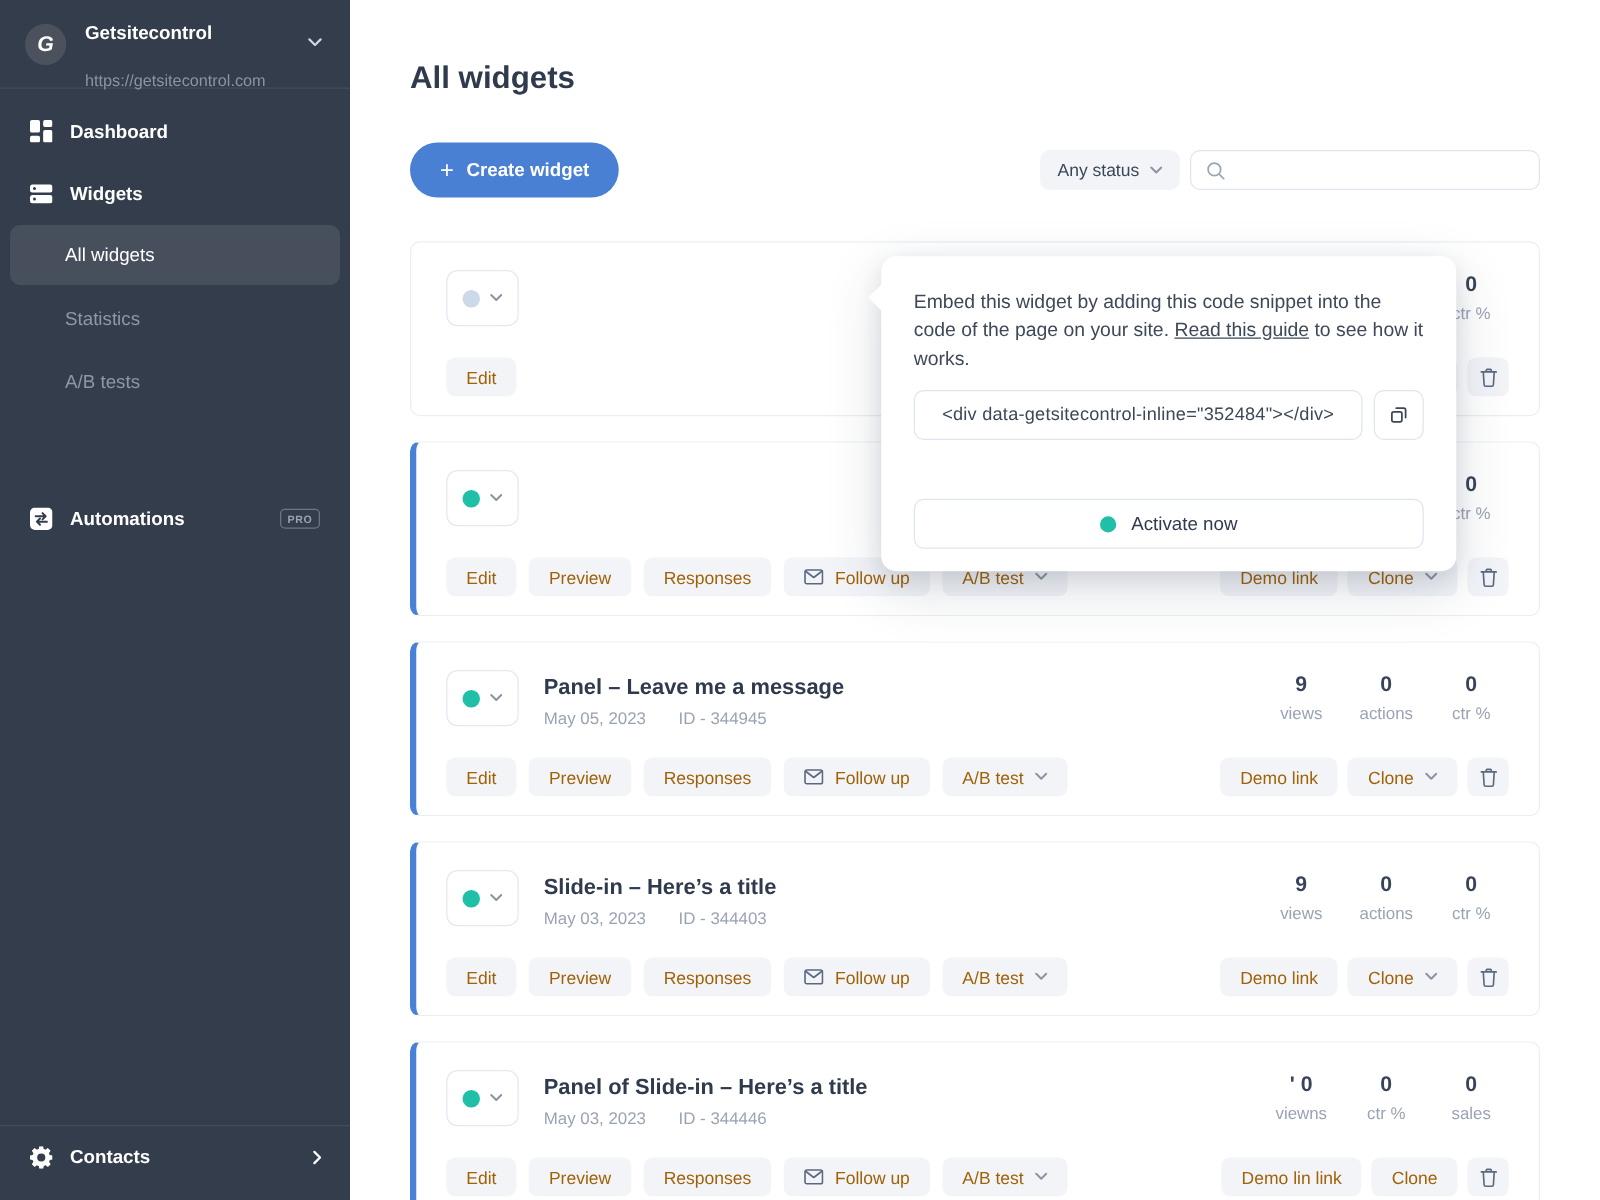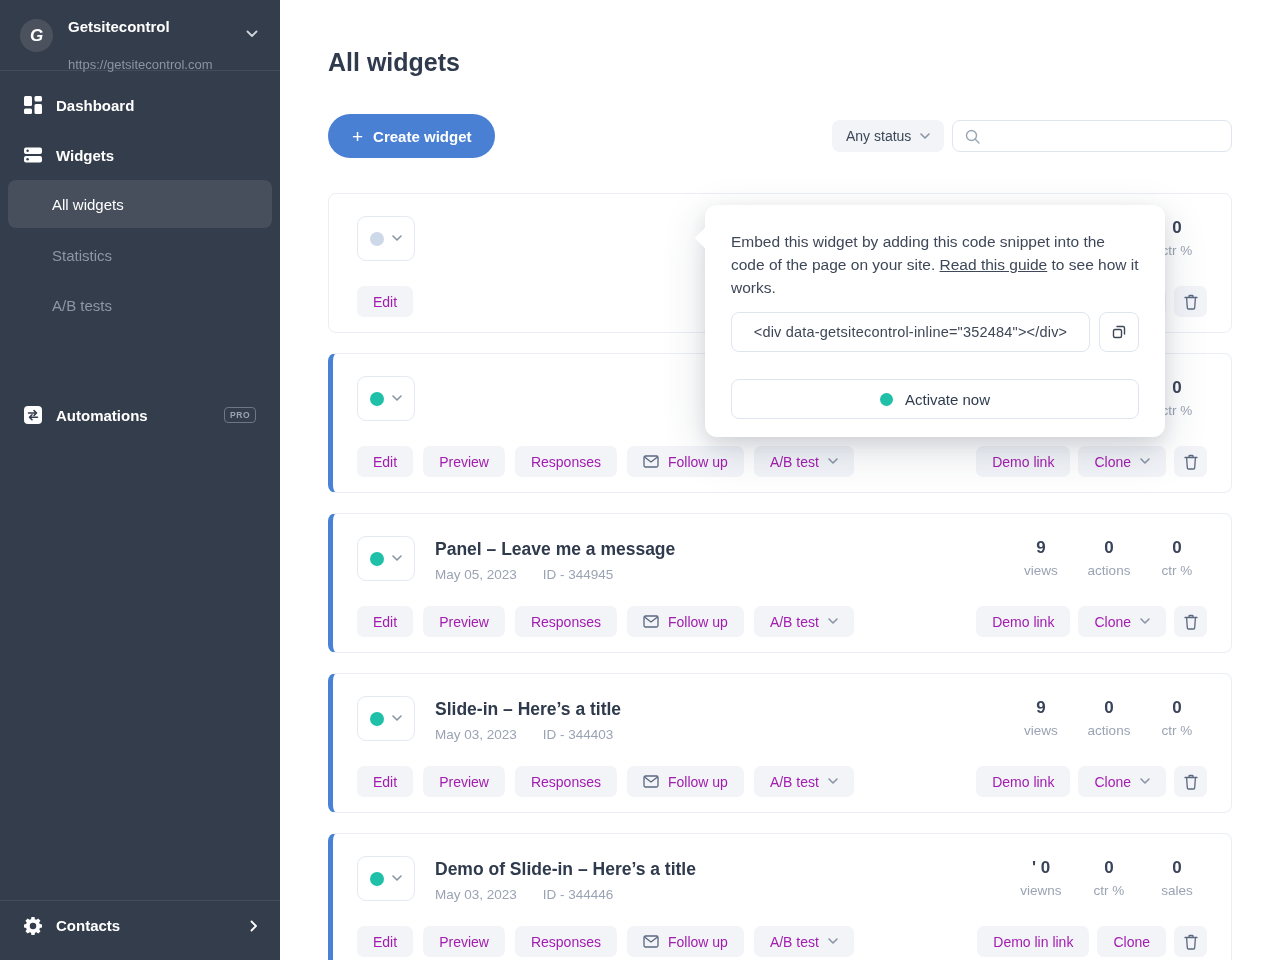--- a/index.html
+++ b/index.html
@@ -55,36 +55,36 @@
   .title-block { position:absolute; left:102px; top:25px; }
   .w-title { font-size:17.5px; font-weight:700; color:#2f3a4d; }
   .w-meta { margin-top:7px; font-size:13.5px; color:#9aa3b3; display:flex; gap:26px; }
   .stats { position:absolute; right:20px; top:24px; display:flex; }
   .stat { width:68px; text-align:center; }
   .stat .v { font-size:17px; font-weight:700; color:#39445a; }
   .stat .l { margin-top:5px; font-size:13.5px; color:#9aa3b3; }
   .actions-left { position:absolute; left:28px; top:92px; display:flex; gap:10px; }
   .card.accent .actions-left { left:24px; }
   .actions-right { position:absolute; right:24px; top:92px; display:flex; gap:8px; }
-  .btn { height:31px; padding:0 16px; background:#f2f4f8; border:none; border-radius:7px; color:#a21caf;
+  .btn { height:31px; padding:0 16px; background:#f2f4f8; border:none; border-radius:7px; color:#a16207;
     font-size:14px; font-family:inherit; display:inline-flex; align-items:center; gap:9px; cursor:pointer; white-space:nowrap; }
   .btn.icon-only { width:33px; padding:0; justify-content:center; }
 
   
   .popup { position:absolute; left:425px; top:205px; width:460px; background:#fff; border-radius:12px;
     box-shadow:0 6px 16px rgba(40,52,72,.10), 0 14px 44px rgba(40,52,72,.16); padding:26px 26px 18px; z-index:10; }
   .popup-arrow { position:absolute; left:-7px; top:25px; width:16px; height:16px; background:#fff; transform:rotate(45deg); }
   .popup-text { font-size:15.5px; line-height:1.47; color:#3e4858; }
   .popup-link { text-decoration:underline; color:#3e4858; cursor:pointer; }
   .code-row { margin-top:13px; display:flex; gap:9px;justify-content:space-between; }
   .code-box { flex:1; height:40px; border:1px solid #dfe5ee; border-radius:8px; display:flex; align-items:center;
     justify-content:center; font-size:14.5px; color:#3d4757; letter-spacing:.2px; white-space:nowrap; overflow:hidden; }
   .copy-btn { width:40px; height:40px; border:1px solid #dfe5ee; border-radius:8px; background:#fff;
     display:flex; align-items:center; justify-content:center; cursor:pointer; }
-  .choice-row { margin-top:27px; display:flex; gap:10px; }
+  .choice-row { margin-top:47px; display:flex; gap:10px; }
   .choice-btn { flex:1; height:40px; border:1px solid #dfe5ee; border-radius:8px; background:#fff; font-family:inherit;
     font-size:15px; color:#2f3b4f; display:inline-flex; align-items:center; justify-content:center; gap:12px; cursor:pointer; }
   .choice-btn .dot { width:13px; height:13px; }
 
   svg { display:block; }
 </style>
 </head>
 <body>
 
 <div class="app">
@@ -408,21 +408,21 @@
     </div>
 
     <div class="card accent" style="top:833px">
       <div class="status-btn">
         <span class="dot on"></span>
         <svg width="10" height="7" viewBox="0 0 10 7">
             <path d="M1 1l4 4 4-4" fill="none" stroke="#8a94a4" stroke-width="1.6" stroke-linecap="round" stroke-linejoin="round"></path>
           </svg>
       </div>
       <div class="title-block">
-        <div class="w-title">Demo of Slide-in – Here’s a title</div>
+        <div class="w-title">Panel of Slide-in – Here’s a title</div>
         <div class="w-meta">
           <span>May 03, 2023</span>
           <span>ID - 344446</span>
         </div>
       </div>
       <div class="stats">
         <div class="stat">
             <div class="v">' 0</div>
             <div class="l">viewns</div>
           </div>

